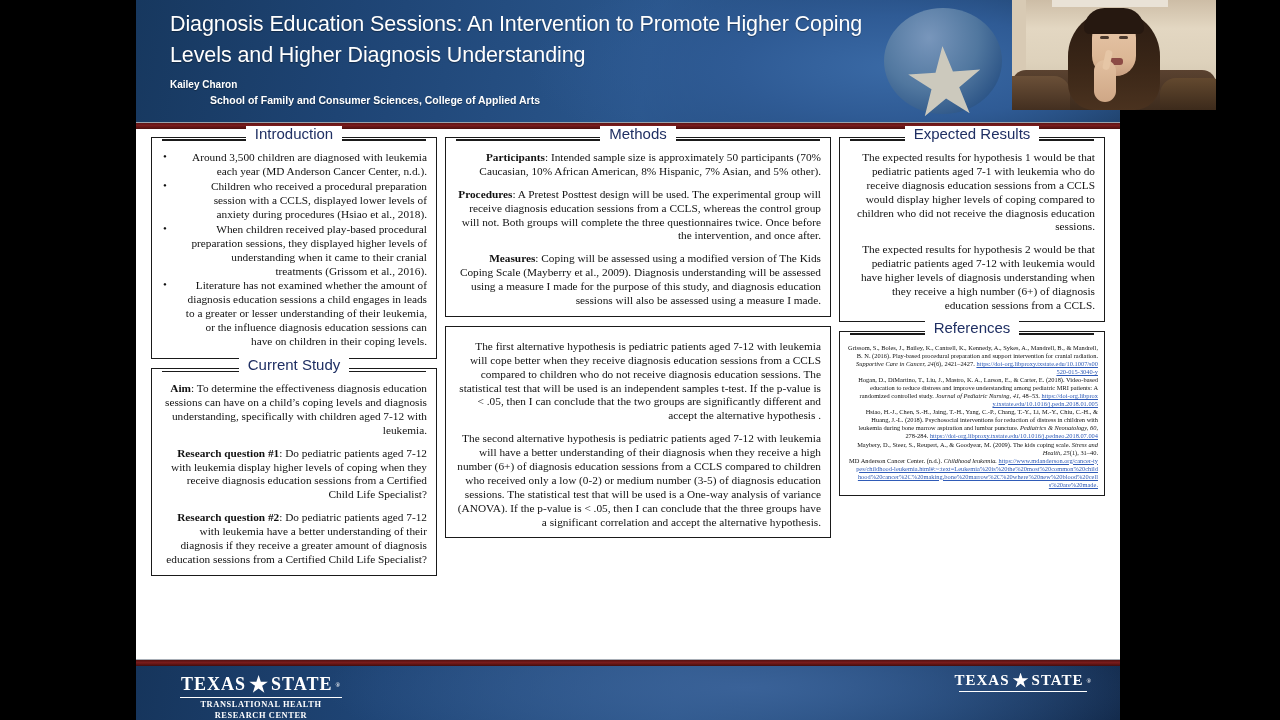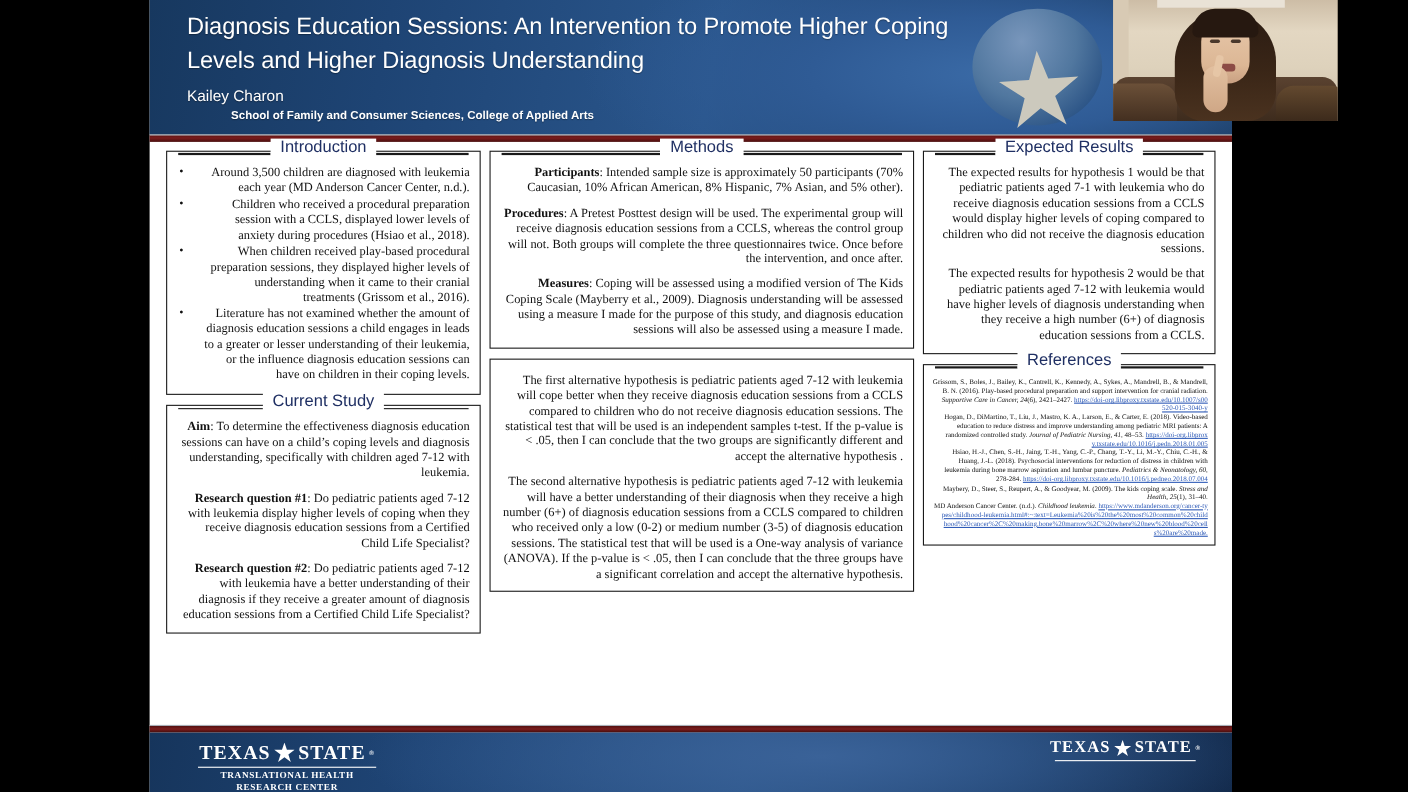--- a/index.html
+++ b/index.html
@@ -41,21 +41,21 @@
   }
   #banner-text { position: relative; padding: 9px 0 0 34px; z-index: 3; }
   #poster-title {
     color: #ffffff; font-family: "Liberation Sans", sans-serif;
     font-size: 21.5px; font-weight: 400; line-height: 1.42;
     letter-spacing: -0.1px; max-width: 730px;
     text-shadow: 0 1px 1px rgba(0,0,0,.35);
   }
   #poster-author {
     color: #ffffff; font-family: "Liberation Sans", sans-serif;
-    font-size: 14px; font-weight: normal; margin-top: 9px;
+    font-size: 10px; font-weight: bold; margin-top: 9px;
     text-shadow: 0 1px 1px rgba(0,0,0,.35);
   }
   #poster-affil {
     color: #ffffff; font-family: Liberation Sans, sans-serif;
     font-size: 10.5px; font-weight: bold; margin-top: 4px;
     text-shadow: 0 1px 1px rgba(0,0,0,.35);
     margin-left: 40px;
   }
   #maroon-rule-top {
     flex: 0 0 7px; height: 7px;

